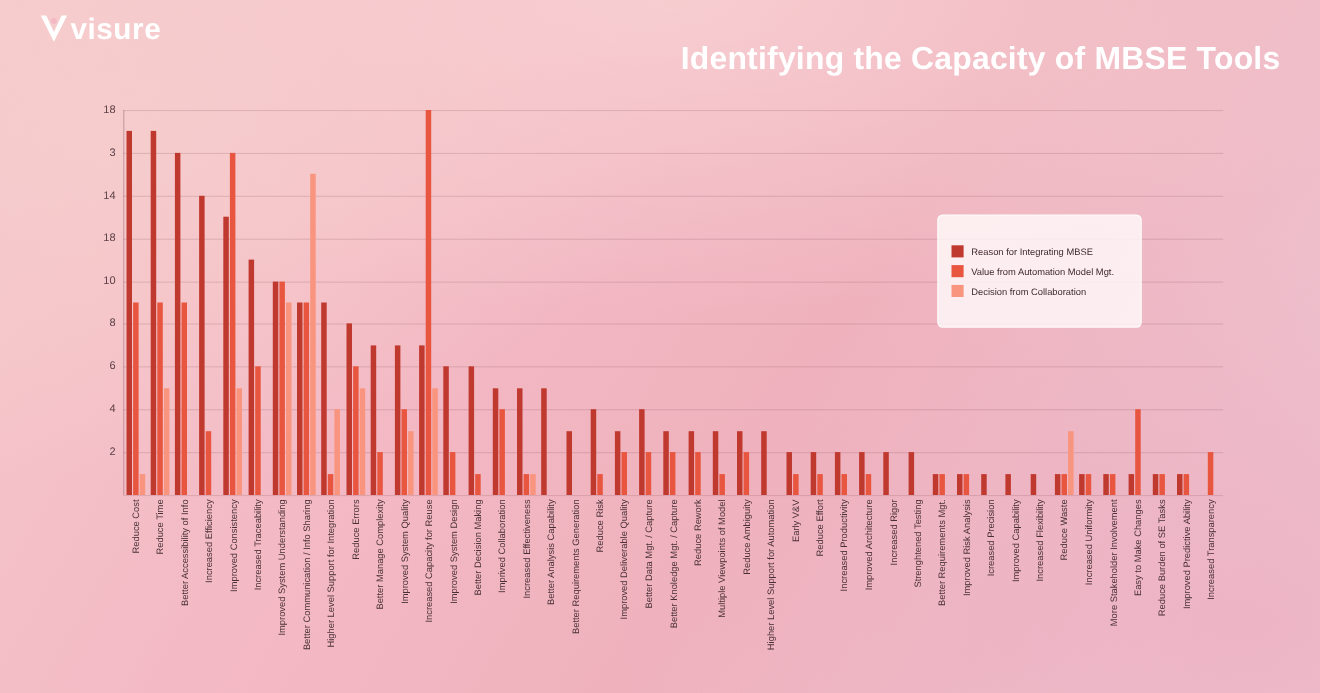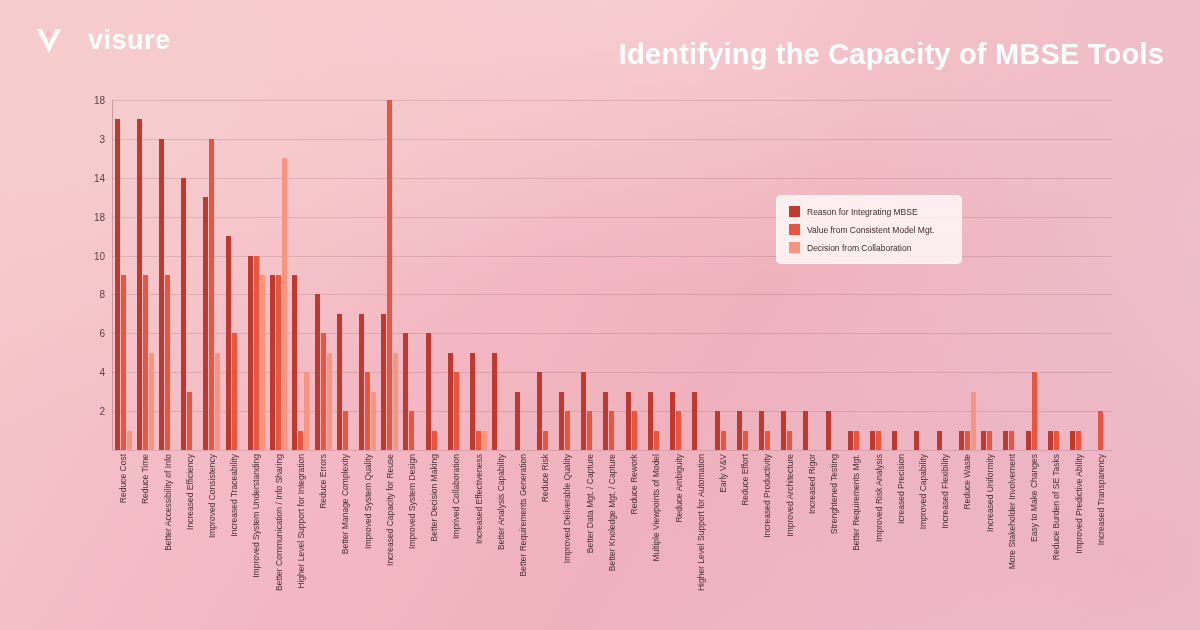--- a/index.html
+++ b/index.html
@@ -19,23 +19,24 @@
     inset: 0;
     background:
       radial-gradient(ellipse 60% 70% at 8% 20%, rgba(246,205,205,0.85) 0%, rgba(246,205,205,0) 70%),
       radial-gradient(ellipse 70% 80% at 95% 90%, rgba(236,170,190,0.6) 0%, rgba(236,170,190,0) 70%),
       radial-gradient(ellipse 80% 60% at 50% 0%, rgba(249,214,214,0.7) 0%, rgba(249,214,214,0) 75%);
     pointer-events: none;
   }
   .logo {
     position: absolute;
     left: 34px;
-    top: 25px;
+    top: 10px;
     display: flex;
-    gap: 24px;
+    align-items: center;
+    gap: 0;
   }
   .logo-mark {
     width: 30px;
     height: 32px;
     display: block;
   }
   .logo-text {
     color: #ffffff;
     font-size: 27px;
     font-weight: 600;
@@ -134,27 +135,27 @@
     transform: rotate(-90deg) translate(-100%, -50%);
     font-size: 8.5px;
     color: #4a3036;
     white-space: nowrap;
     display: block;
   }
 
   
   .legend {
     position: absolute;
-    left: 776px;
+    left: 852px;
     top: 115px;
     width: 186px;
     background: rgba(255, 250, 250, 0.82);
     border: 1px solid rgba(255,255,255,0.9);
     border-radius: 5px;
-    padding: 10px 12px;
+    padding: 27px 12px;
     box-sizing: border-box;
   }
   .legend-row {
     display: flex;
     align-items: center;
     gap: 7px;
     margin-bottom: 7px;
   }
   .legend-row:last-child { margin-bottom: 0; }
   .swatch {
@@ -573,20 +574,20 @@
       </div>
     </div>
 
   <div class="legend">
     <div class="legend-row">
       <span class="swatch" style="background: rgb(192, 57, 47);"></span>
       <span class="legend-label">Reason for Integrating MBSE</span>
     </div>
     <div class="legend-row">
       <span class="swatch" style="background: rgb(232, 86, 63);"></span>
-      <span class="legend-label">Value from Consistent Model Mgt.</span>
+      <span class="legend-label">Value from Automation Model Mgt.</span>
     </div>
     <div class="legend-row">
       <span class="swatch" style="background: rgb(249, 149, 126);"></span>
       <span class="legend-label">Decision from Collaboration</span>
     </div>
   </div>
 </div>
 
 </body></html>

